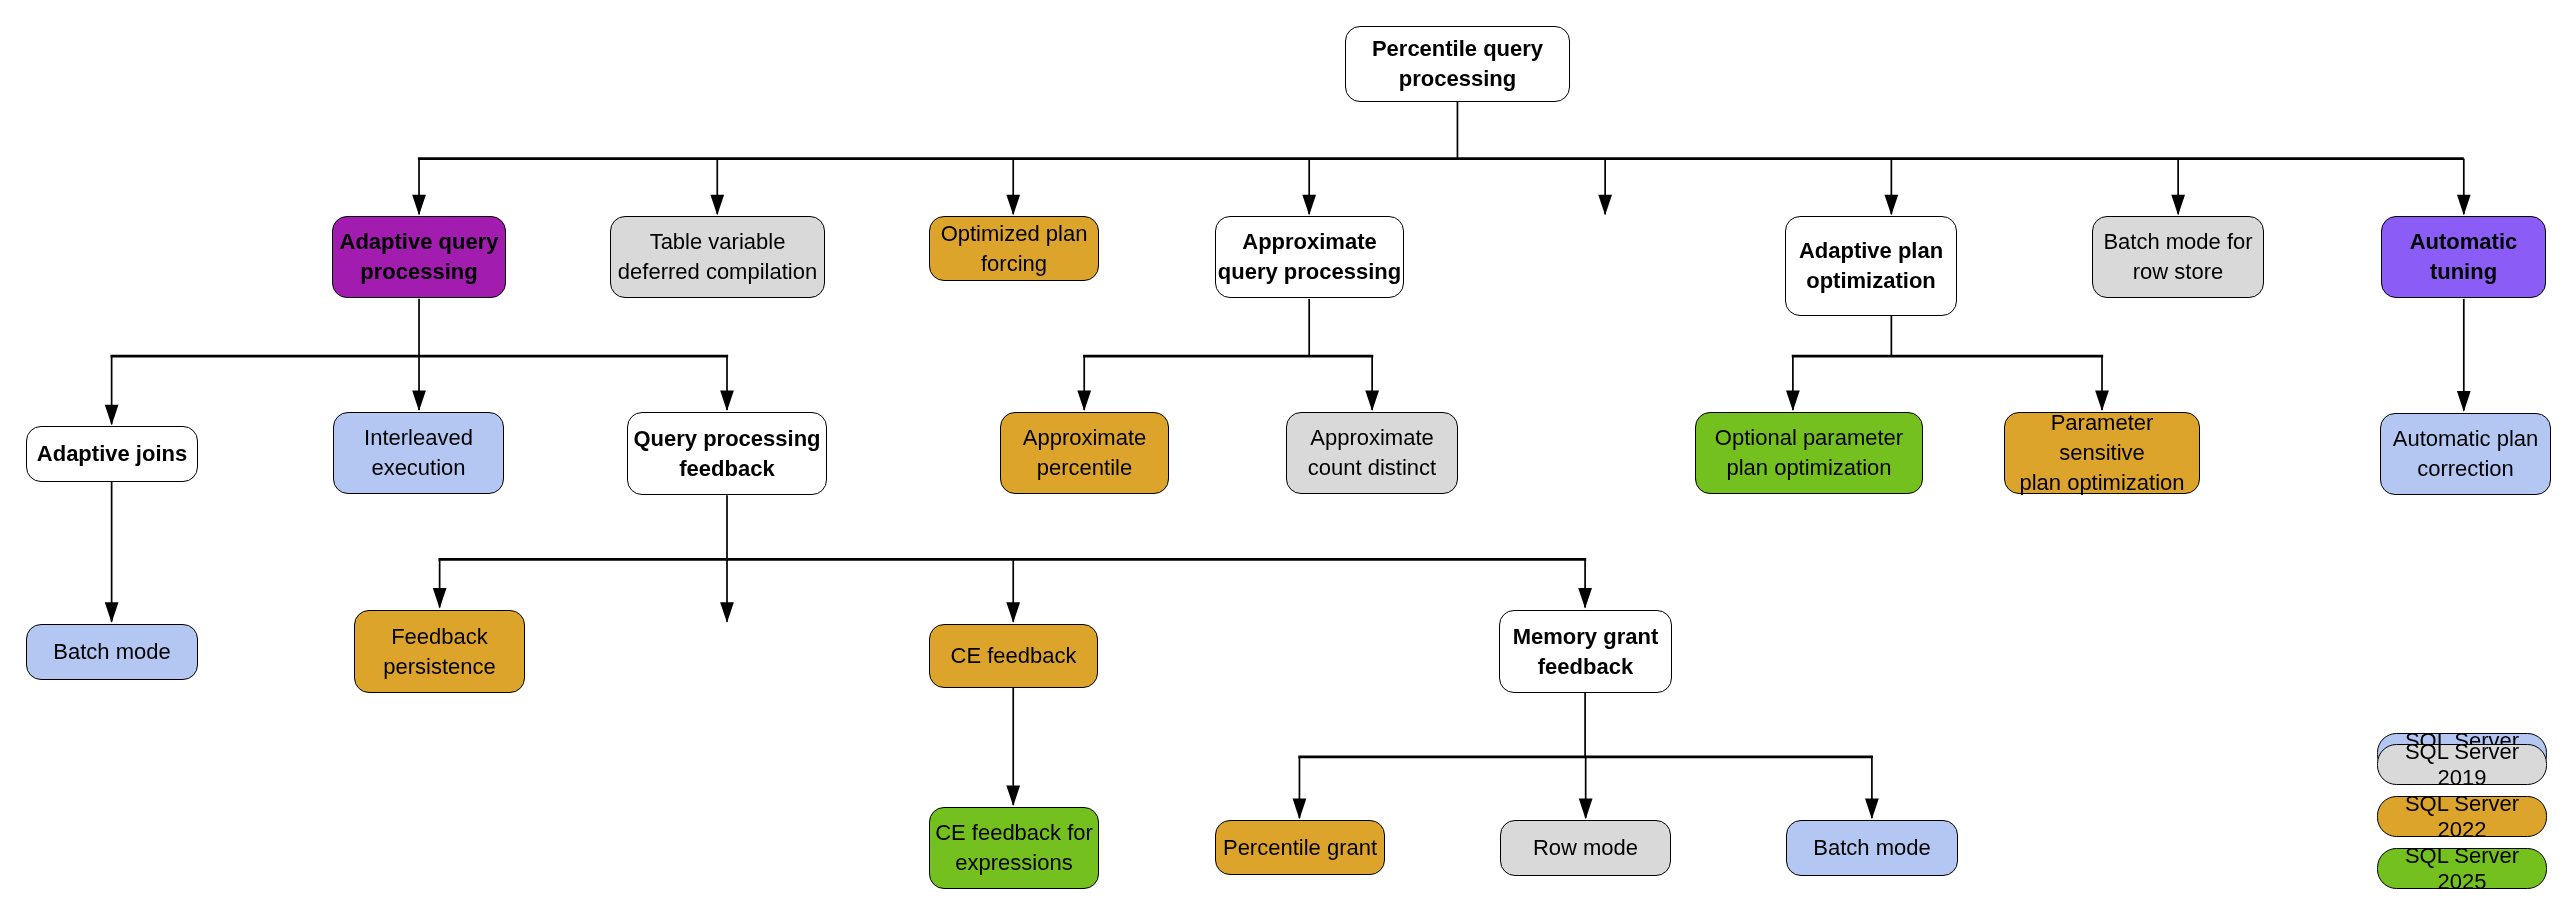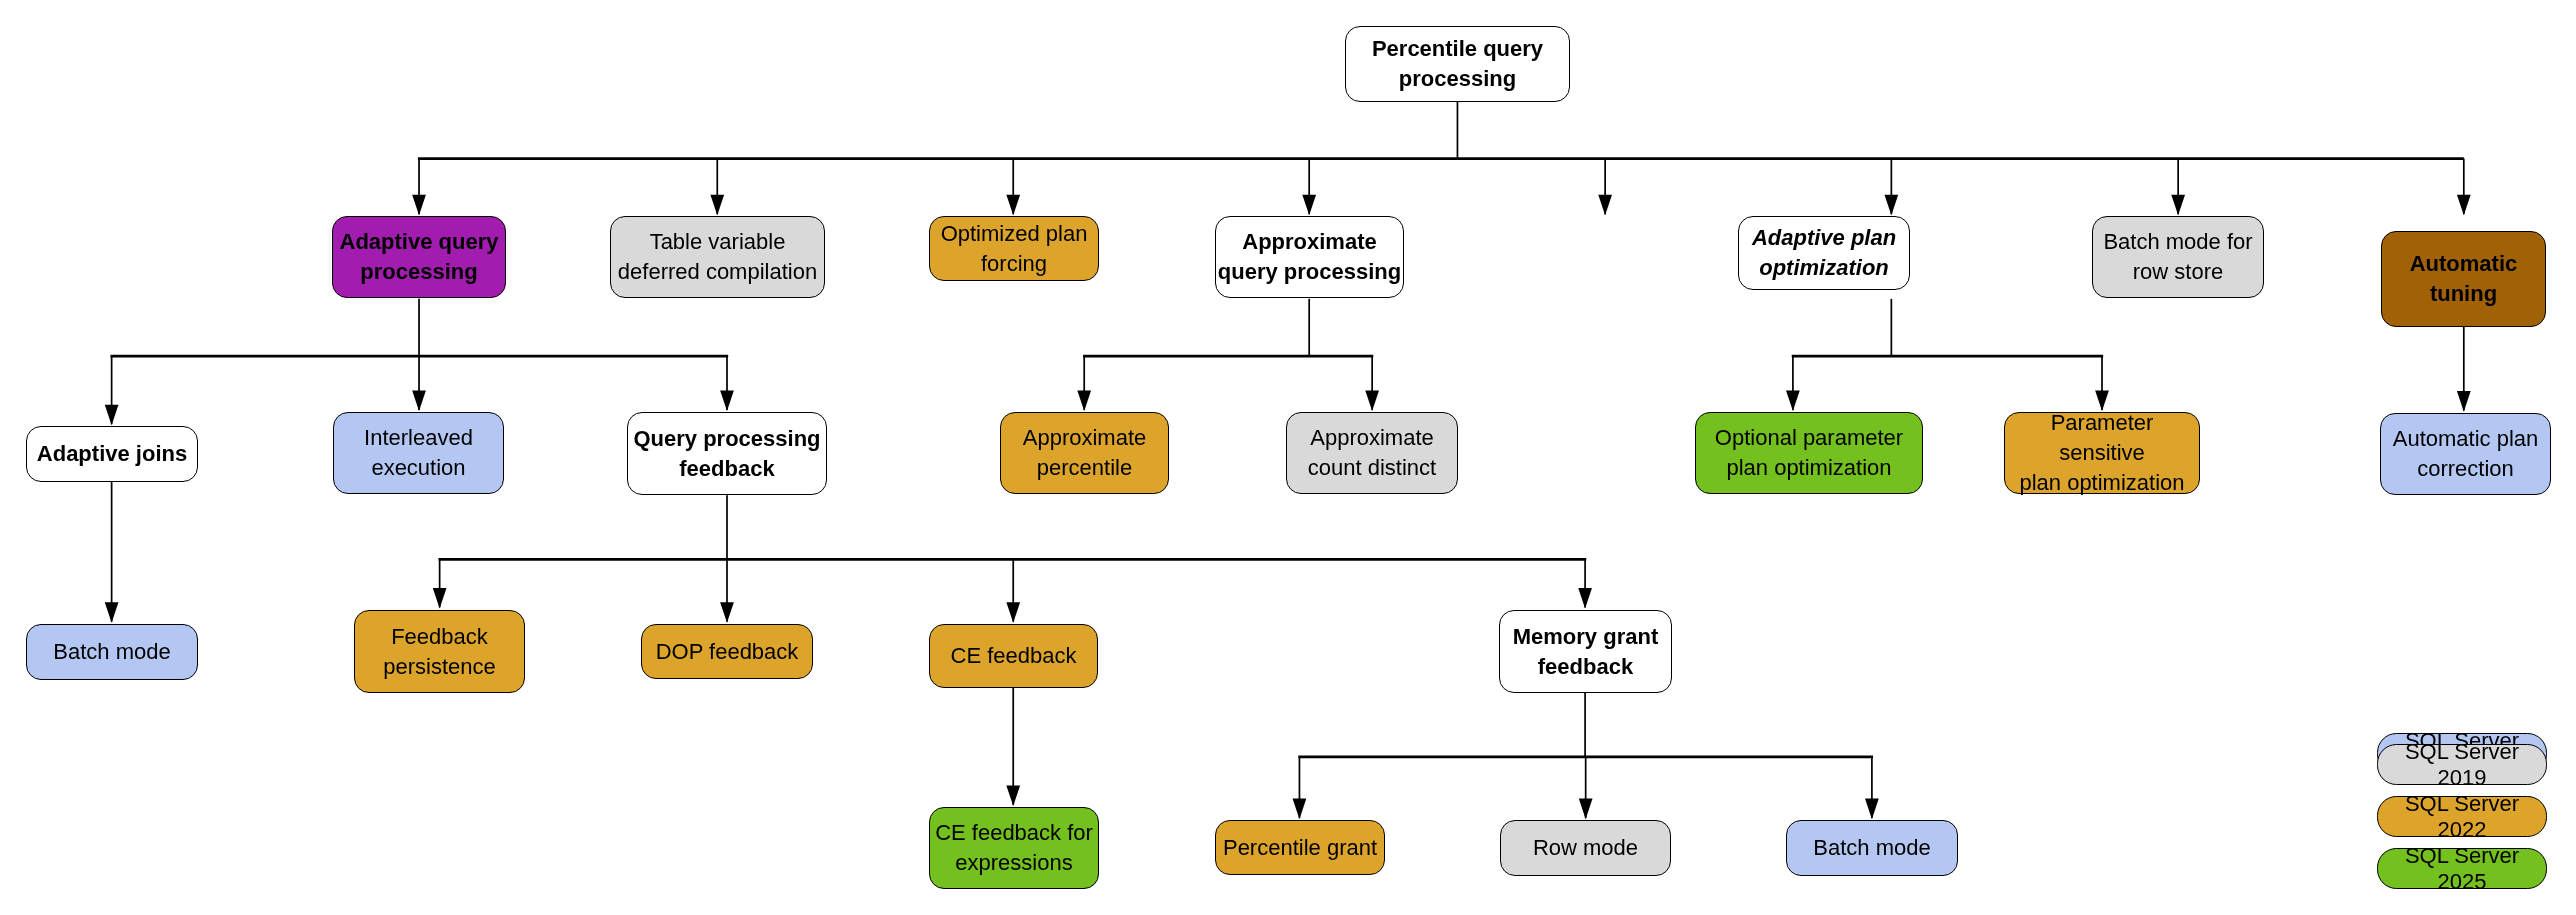--- a/index.html
+++ b/index.html
@@ -110,25 +110,25 @@
 processing</div>
 
   <div class="node cat" style="left: 332px; top: 216px; width: 174px; height: 82px; background-color: #a21caf;">Adaptive query
 processing</div>
   <div class="node" style="left: 610px; top: 216px; width: 215px; height: 82px; background-color: rgb(217, 217, 217);">Table variable
 deferred compilation</div>
   <div class="node" style="left: 929px; top: 216px; width: 170px; height: 65px; background-color: rgb(221, 164, 44);">Optimized plan
 forcing</div>
   <div class="node cat" style="left: 1215px; top: 216px; width: 189px; height: 82px; background-color: rgb(255, 255, 255);">Approximate
 query processing</div>
-  <div class="node cat" style="left: 1738px; top: 216px; width: 172px; height: 74px; background-color: rgb(255, 255, 255); font-style: italic;">Adaptive plan
+  <div class="node cat" style="left: 1785px; top: 216px; width: 172px; height: 100px; background-color: rgb(255, 255, 255);">Adaptive plan
 optimization</div>
   <div class="node" style="left: 2092px; top: 216px; width: 172px; height: 82px; background-color: rgb(217, 217, 217);">Batch mode for
 row store</div>
-  <div class="node cat" style="left: 2381px; top: 216px; width: 165px; height: 96px; background-color: #a16207; margin-top: 15px;">Automatic
+  <div class="node cat" style="left: 2381px; top: 216px; width: 165px; height: 82px; background-color: #8b5cf6;">Automatic
 tuning</div>
 
   <div class="node cat" style="left: 26px; top: 426px; width: 172px; height: 56px; background-color: rgb(255, 255, 255);">Adaptive joins</div>
   <div class="node" style="left: 333px; top: 412px; width: 171px; height: 82px; background-color: rgb(180, 199, 243);">Interleaved
 execution</div>
   <div class="node cat" style="left: 627px; top: 412px; width: 200px; height: 83px; background-color: rgb(255, 255, 255);">Query processing
 feedback</div>
   <div class="node" style="left: 1000px; top: 412px; width: 169px; height: 82px; background-color: rgb(221, 164, 44);">Approximate
 percentile</div>
   <div class="node" style="left: 1286px; top: 412px; width: 172px; height: 82px; background-color: rgb(217, 217, 217);">Approximate
@@ -136,21 +136,20 @@
   <div class="node" style="left: 1695px; top: 412px; width: 228px; height: 82px; background-color: rgb(115, 192, 30);">Optional parameter
 plan optimization</div>
   <div class="node" style="left: 2004px; top: 412px; width: 196px; height: 82px; background-color: rgb(221, 164, 44);">Parameter sensitive
 plan optimization</div>
   <div class="node" style="left: 2380px; top: 413px; width: 171px; height: 82px; background-color: rgb(180, 199, 243);">Automatic plan
 correction</div>
 
   <div class="node" style="left: 26px; top: 624px; width: 172px; height: 56px; background-color: rgb(180, 199, 243);">Batch mode</div>
   <div class="node" style="left: 354px; top: 610px; width: 171px; height: 83px; background-color: rgb(221, 164, 44);">Feedback
 persistence</div>
-  <div class="node" style="left: 641px; top: 624px; width: 172px; height: 55px; background-color: rgb(221, 164, 44);">DOP feedback</div>
   <div class="node" style="left: 929px; top: 624px; width: 169px; height: 64px; background-color: rgb(221, 164, 44);">CE feedback</div>
   <div class="node cat" style="left: 1499px; top: 610px; width: 173px; height: 83px; background-color: rgb(255, 255, 255);">Memory grant
 feedback</div>
 
   <div class="node" style="left: 929px; top: 807px; width: 170px; height: 82px; background-color: rgb(115, 192, 30);">CE feedback for
 expressions</div>
   <div class="node" style="left: 1215px; top: 820px; width: 170px; height: 55px; background-color: rgb(221, 164, 44);">Percentile grant</div>
   <div class="node" style="left: 1500px; top: 820px; width: 171px; height: 56px; background-color: rgb(217, 217, 217);">Row mode</div>
   <div class="node" style="left: 1786px; top: 820px; width: 172px; height: 56px; background-color: rgb(180, 199, 243);">Batch mode</div>
 

